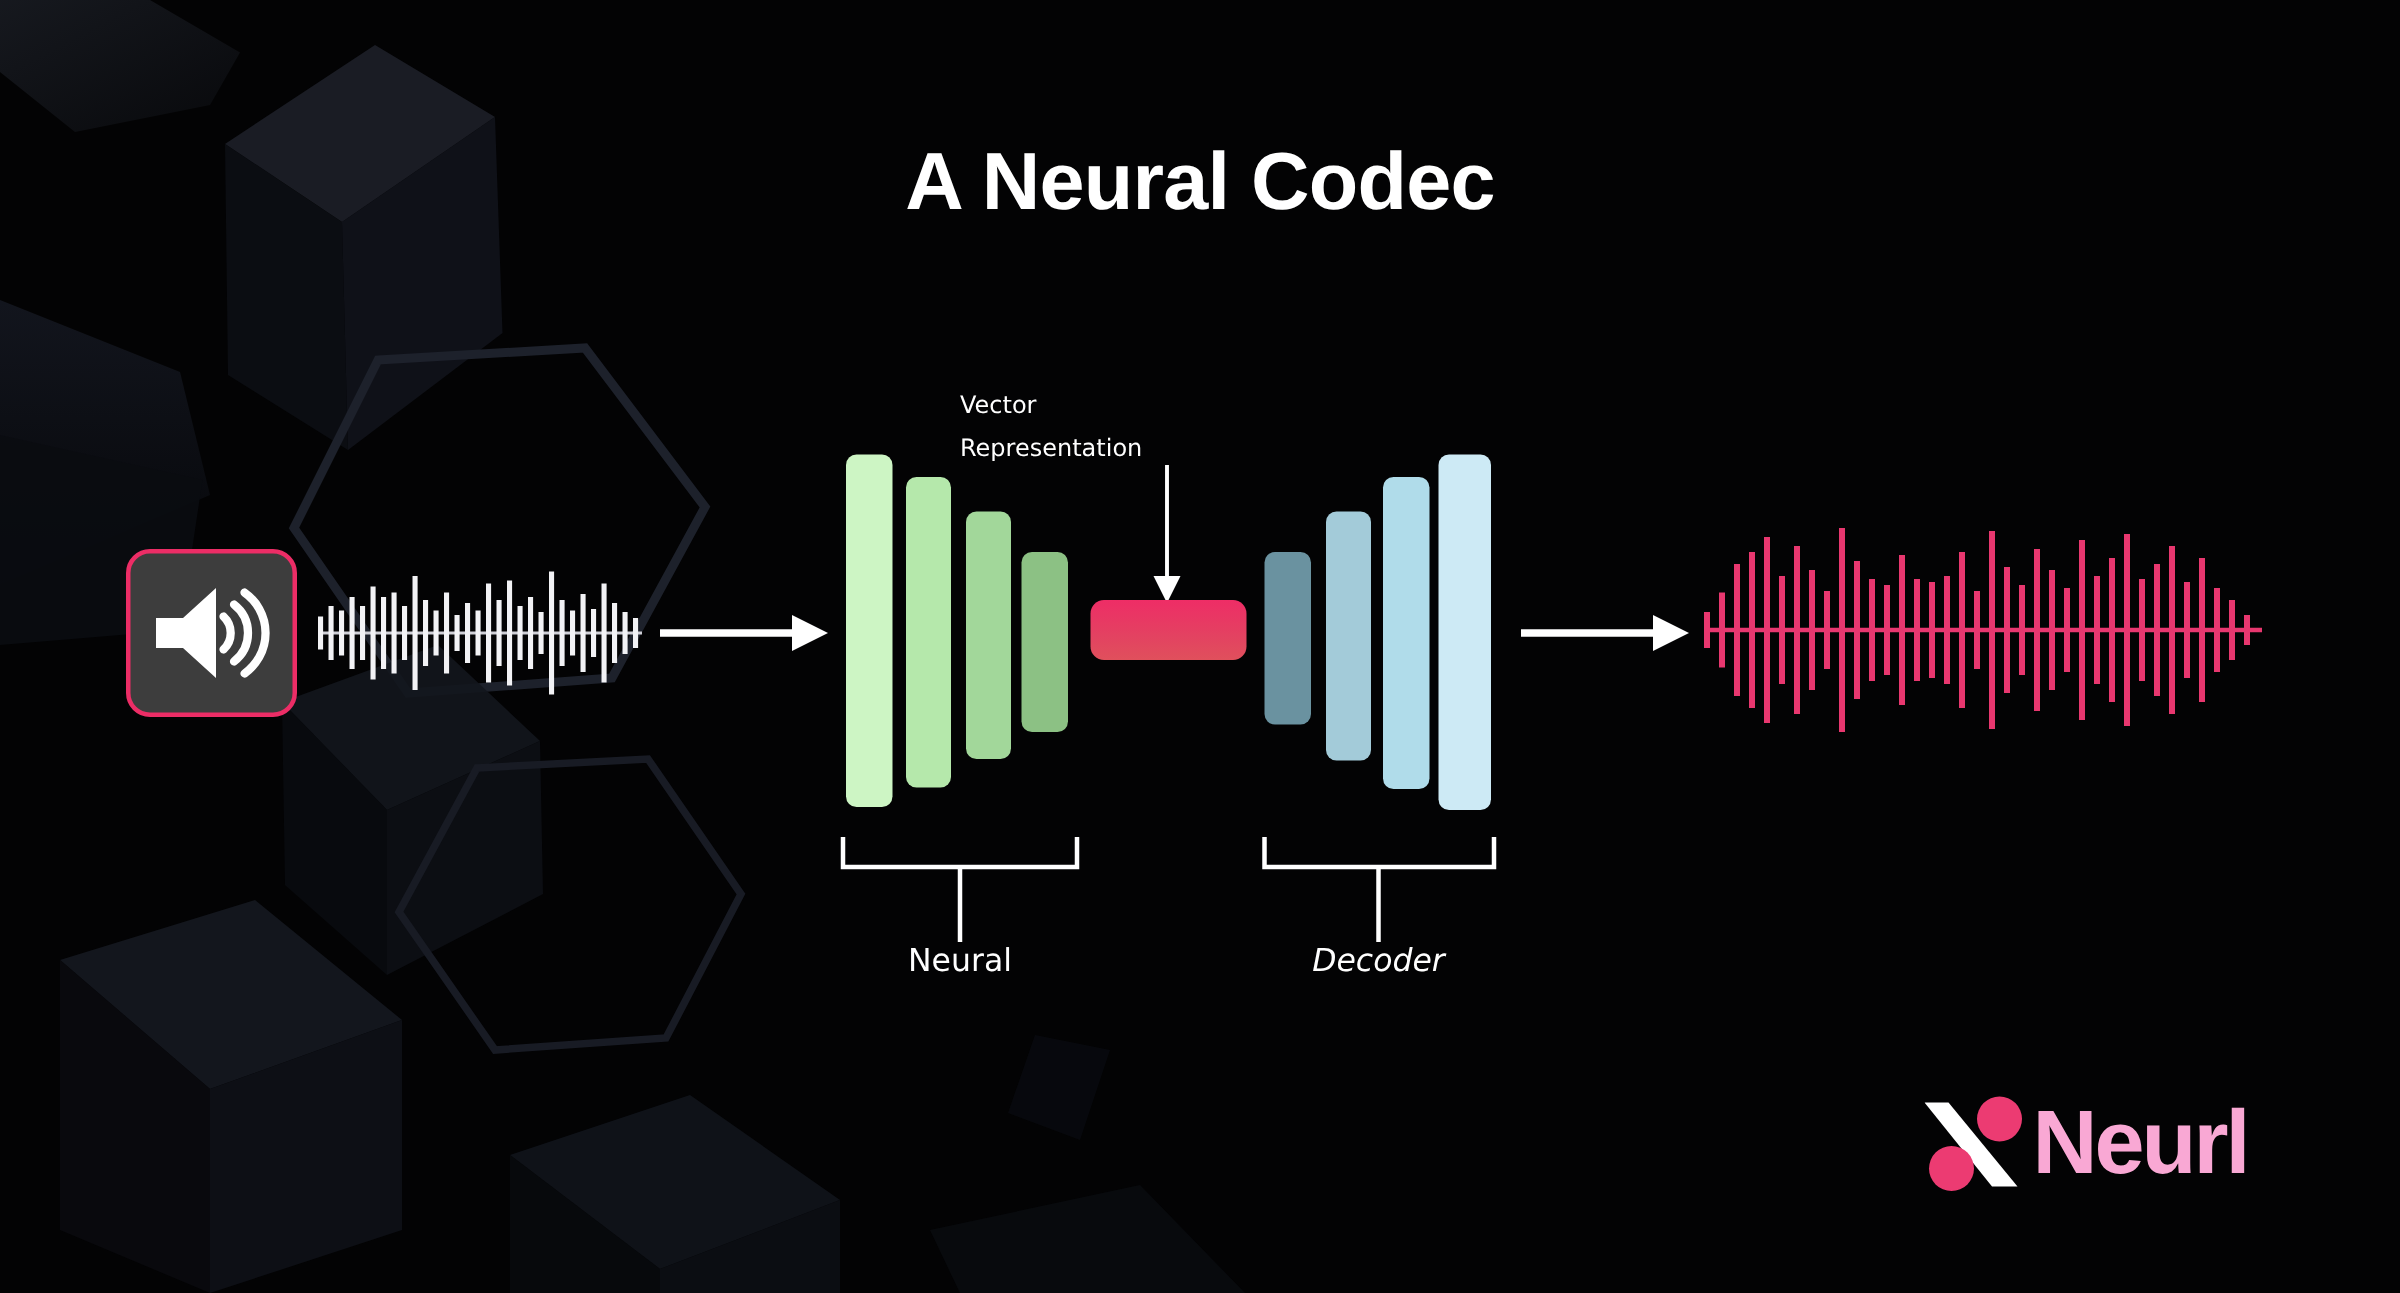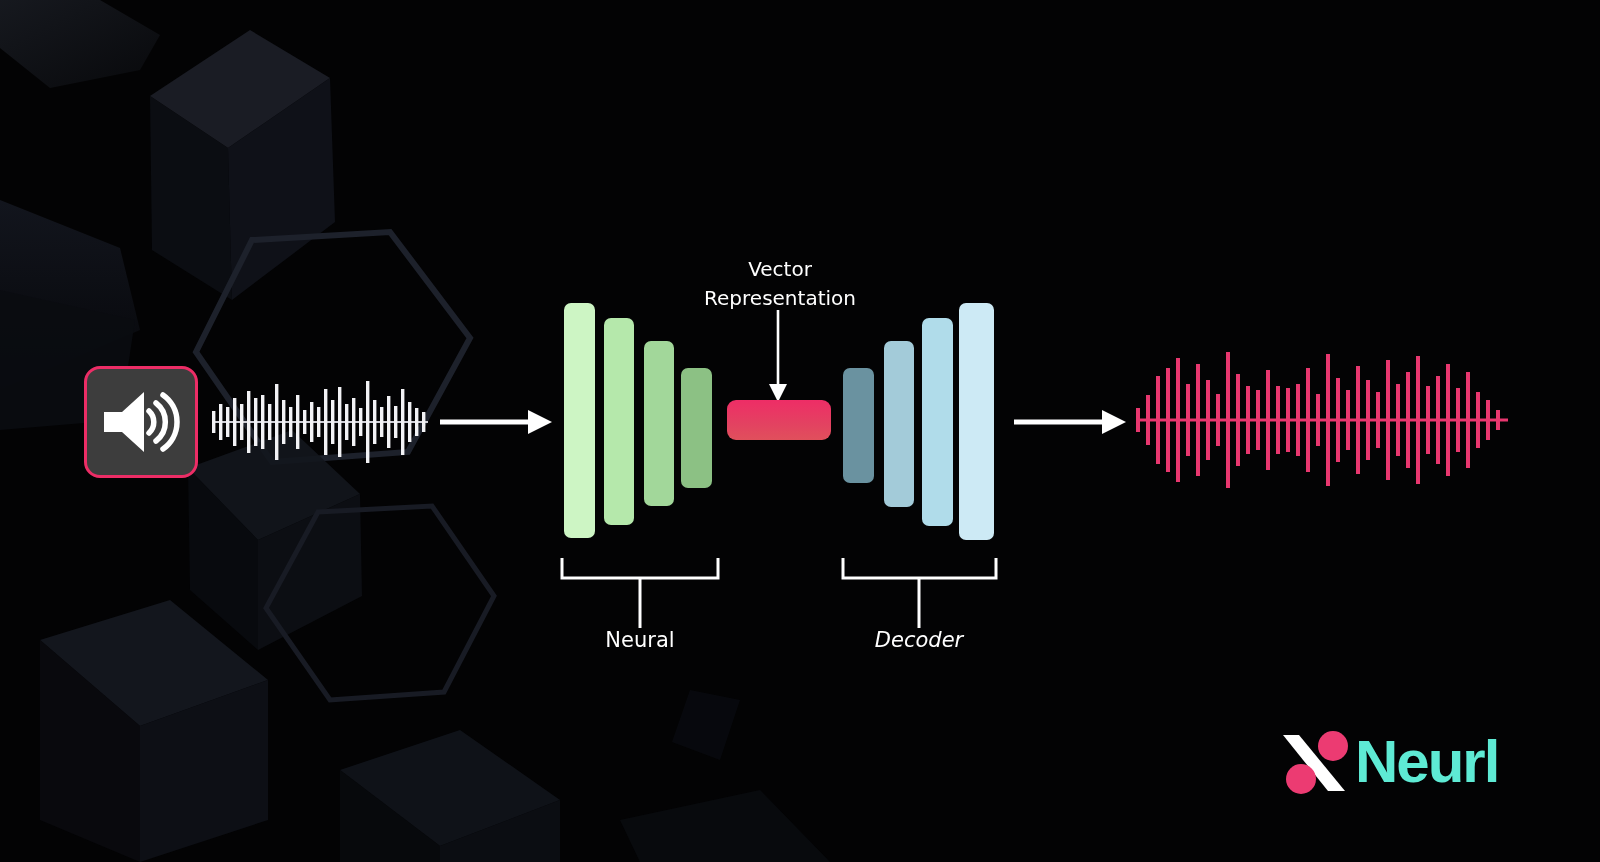--- a/index.html
+++ b/index.html
@@ -80,24 +80,23 @@
     position: absolute;
     border-radius: 9px;
   }
 
   
   #vector-label {
     position: absolute;
     left: 640px;
     top: 255px;
     width: 280px;
-    text-align: center;
     color: #ffffff;
     font-family: "DejaVu Sans", sans-serif;
-    font-size: 20px;
+    font-size: 16px;
     line-height: 29px;
     font-weight: 400;
   }
   #vector-arrow {
     position: absolute;
     left: 750px;
     top: 310px;
   }
 
   
@@ -115,21 +114,21 @@
   #logo {
     position: absolute;
     left: 1283px;
     top: 726px;
     height: 72px;
     display: flex;
     align-items: center;
   }
   #logo-mark { display: block; }
   #logo-text {
-    color: #5eead4;
+    color: #f9a8d4;
     font-family: "Liberation Sans", sans-serif;
     font-size: 60px;
     font-weight: bold;
     letter-spacing: -2px;
     line-height: 60px;
     margin-left: -2px;
   }
 </style>
 </head>
 <body>
@@ -174,20 +173,21 @@
     <polygon points="140,726 268,680 268,820 140,862" fill="#0e1016" opacity="0.95"></polygon>
 
     <polygon points="340,770 460,730 560,800 440,846" fill="#11141b" opacity="0.9"></polygon>
     <polygon points="340,770 440,846 440,862 340,862" fill="#080a0d" opacity="0.9"></polygon>
     <polygon points="440,846 560,800 560,862 440,862" fill="#0c0e14" opacity="0.9"></polygon>
 
     <polygon points="620,820 760,790 830,862 640,862" fill="#0a0c10" opacity="0.8"></polygon>
     <polygon points="690,690 740,700 720,760 672,742" fill="#0a0c11" opacity="0.7"></polygon>
   </svg>
 
+  <div id="title">A Neural Codec</div>
 
   <div id="speaker-card">
     <svg width="78" height="64" viewBox="0 0 78 64">
       <path d="M2 22 L20 22 L42 2 L42 62 L20 42 L2 42 Z" fill="#ffffff"></path>
       <path d="M47 21 A15 15 0 0 1 47 43" fill="none" stroke="#ffffff" stroke-width="5.5" stroke-linecap="round"></path>
       <path d="M54 13 A24 24 0 0 1 54 51" fill="none" stroke="#ffffff" stroke-width="5.5" stroke-linecap="round"></path>
       <path d="M61 5 A33 33 0 0 1 61 59" fill="none" stroke="#ffffff" stroke-width="5.5" stroke-linecap="round"></path>
     </svg>
   </div>
 

